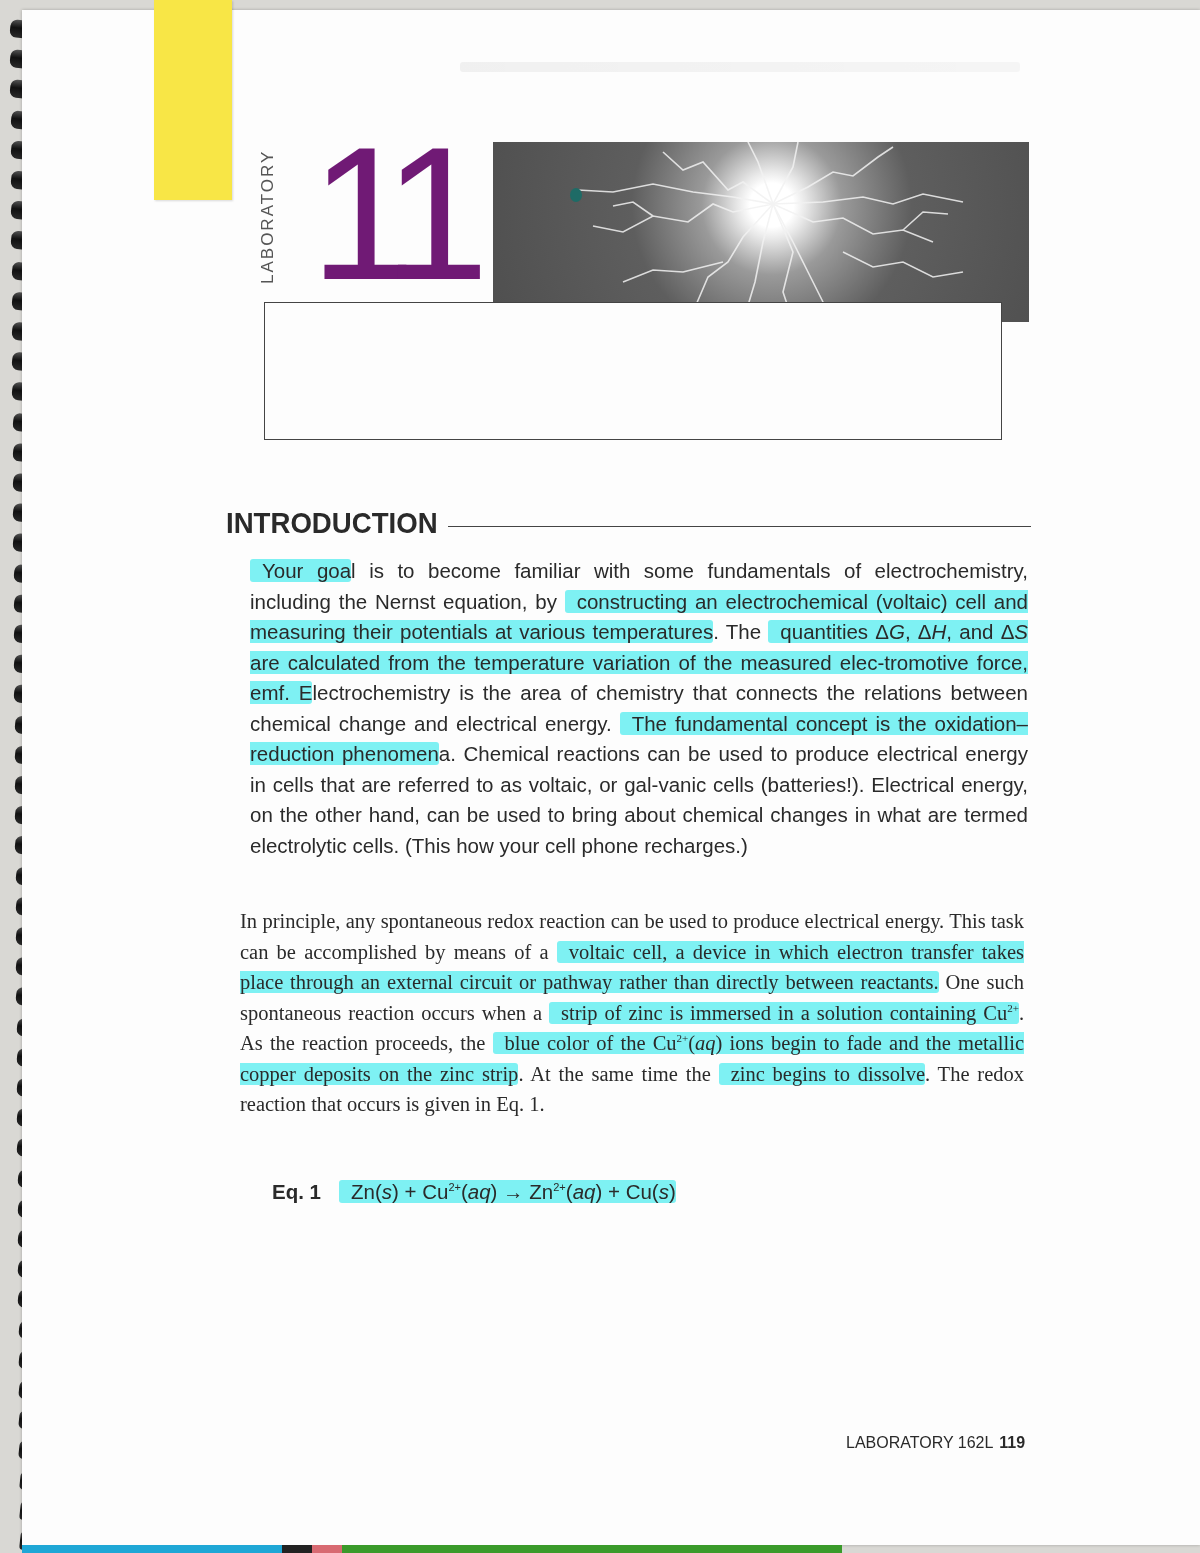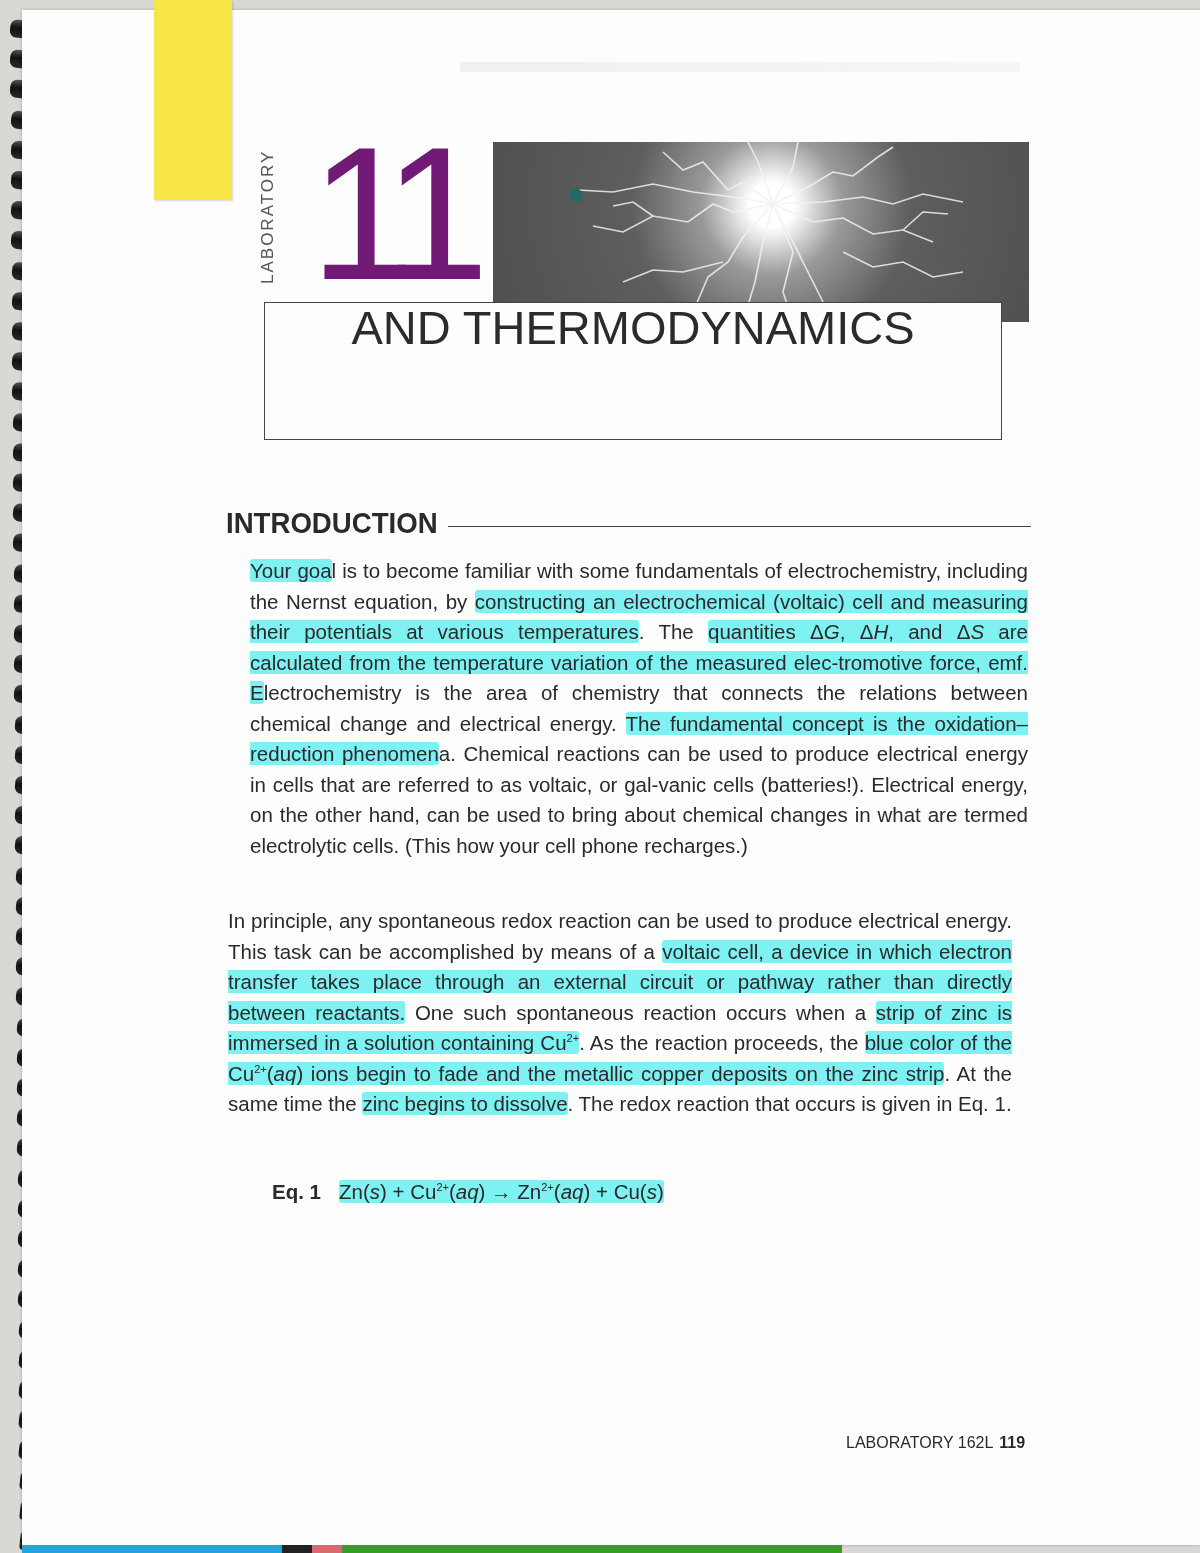--- a/index.html
+++ b/index.html
@@ -68,21 +68,21 @@
   }
   .intro-head .rule {
     flex: 1; height: 0; border-top: 1.5px solid #444; margin-left: -8px; margin-top: 6px;
   }
   .para {
     position: absolute; width: 780px;
     font-size: 20.5px; line-height: 30.5px; color: #2a2a2a;
     text-align: justify;
   }
   .para p { margin: 0; }
-  .hl { background: #7ef1f3; border-radius: 3px; }
+  .hl { background: #7ef1f3; border-radius: 3px; padding-left: 12px; }
   .para i { font-style: italic; }
   sup { font-size: 11px; vertical-align: 8px; line-height: 0; }
   .eq {
     position: absolute; left: 272px; top: 1180px; font-size: 20.5px; color: #2a2a2a;
   }
   .eq .lab { font-weight: bold; margin-right: 18px; }
   .footer {
     position: absolute; left: 846px; top: 1434px; font-size: 16px; color: #2a2a2a;
   }
   .footer .pg { font-weight: bold; margin-left: 6px; }
@@ -174,35 +174,34 @@
       <path d="M230 120 L190 130 L160 128 L130 140"></path>
       <path d="M350 110 L380 125 L410 120 L440 135 L470 130"></path>
       <path d="M160 74 L140 60 L120 64"></path>
       <path d="M410 88 L430 70 L455 72"></path>
     </g>
   </svg>
   <div class="banner-dot"></div>
 </div>
 
 <div class="title-box">
-  <div class="title-line">AND THERMODYNAMICS</div>
 </div>
 
 <div class="intro-head">
   <span class="h">INTRODUCTION</span>
   <span class="rule"></span>
 </div>
 
 <div class="para" style="left:250px; top:556px; width:778px;">
   <p>
     <span class="hl">Your goa</span><span>l is to become familiar with some fundamentals of electrochemistry, including the Nernst equation, by </span><span class="hl">constructing an electrochemical (voltaic) cell and measuring their potentials at various temperatures</span><span>. The </span><span class="hl"><span>quantities Δ</span><i>G</i><span>, Δ</span><i>H</i><span>, and Δ</span><i>S</i><span> are calculated from the temperature variation of the measured elec-tromotive force, emf. E</span></span><span>lectrochemistry is the area of chemistry that connects the relations between chemical change and electrical energy. </span><span class="hl">The fundamental concept is the oxidation–reduction phenomen</span><span>a. Chemical reactions can be used to produce electrical energy in cells that are referred to as voltaic, or gal-vanic cells (batteries!). Electrical energy, on the other hand, can be used to bring about chemical changes in what are termed electrolytic cells. (This how your cell phone recharges.)</span>
   </p>
 </div>
 
-<div class="para" style="left:228px; top:906px; width:784px;">
+<div class="para" style="left:240px; top:906px; width:784px;font-family:Liberation Serif, serif;">
   <p>
     <span>In principle, any spontaneous redox reaction can be used to produce electrical energy. This task can be accomplished by means of a </span><span class="hl">voltaic cell, a device in which electron transfer takes place through an external circuit or pathway rather than directly between reactants.</span><span> One such spontaneous reaction occurs when a </span><span class="hl"><span>strip of zinc is immersed in a solution containing Cu</span><sup>2+</sup></span><span>. As the reaction proceeds, the </span><span class="hl"><span>blue color of the Cu</span><sup>2+</sup><span>(</span><i>aq</i><span>) ions begin to fade and the metallic copper deposits on the zinc strip</span></span><span>. At the same time the </span><span class="hl">zinc begins to dissolve</span><span>. The redox reaction that occurs is given in Eq. 1.</span>
   </p>
 </div>
 
 <div class="eq">
   <span class="lab">Eq. 1</span><span class="hl"><span>Zn(</span><i>s</i><span>) + Cu</span><sup>2+</sup><span>(</span><i>aq</i><span>) → Zn</span><sup>2+</sup><span>(</span><i>aq</i><span>) + Cu(</span><i>s</i><span>)</span></span>
 </div>
 
 <div class="footer">

